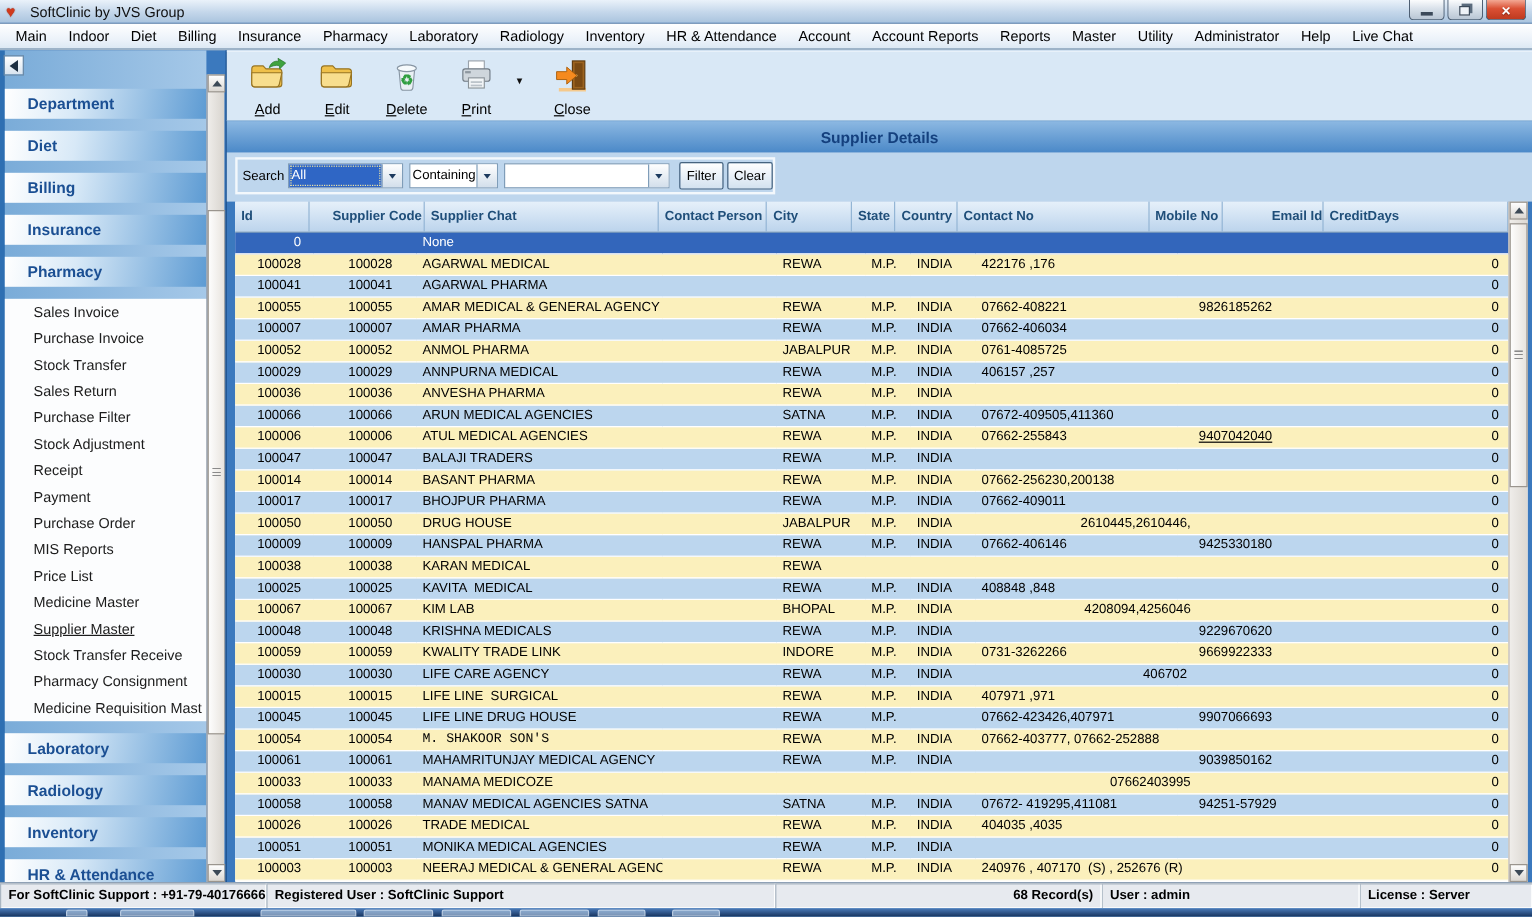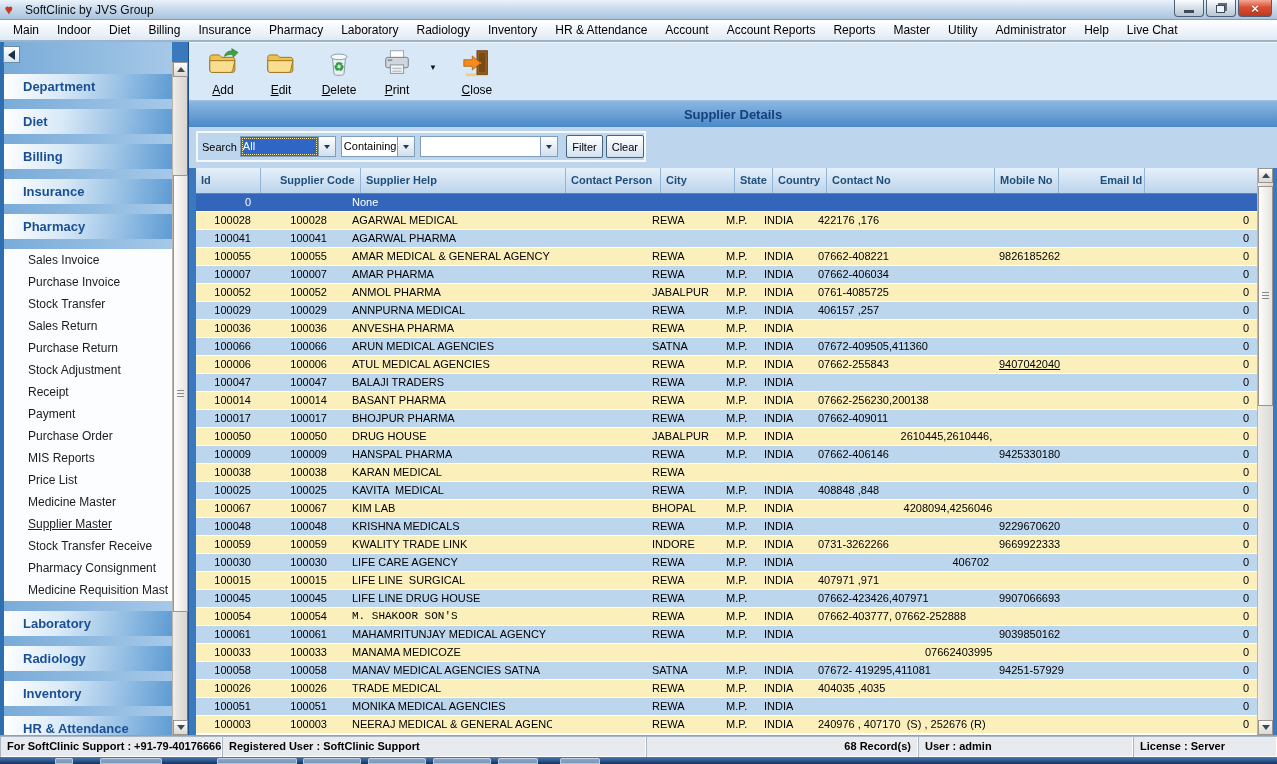--- a/index.html
+++ b/index.html
@@ -179,21 +179,21 @@
         <div class="sb-header">Department</div>
         <div class="sb-header">Diet</div>
         <div class="sb-header">Billing</div>
         <div class="sb-header">Insurance</div>
         <div class="sb-header">Pharmacy</div>
         <div class="sb-items">
           <div class="sb-item">Sales Invoice</div>
           <div class="sb-item">Purchase Invoice</div>
           <div class="sb-item">Stock Transfer</div>
           <div class="sb-item">Sales Return</div>
-          <div class="sb-item">Purchase Return</div>
+          <div class="sb-item">Purchase Filter</div>
           <div class="sb-item">Stock Adjustment</div>
           <div class="sb-item">Receipt</div>
           <div class="sb-item">Payment</div>
           <div class="sb-item">Purchase Order</div>
           <div class="sb-item">MIS Reports</div>
           <div class="sb-item">Price List</div>
           <div class="sb-item">Medicine Master</div>
           <div class="sb-item selected">Supplier Master</div>
           <div class="sb-item">Stock Transfer Receive</div>
           <div class="sb-item">Pharmacy Consignment</div>
@@ -295,28 +295,29 @@
         </div>
         <div class="btn">Filter</div>
         <div class="btn">Clear</div>
       </div>
     </div>
 
     <div class="table-wrap">
       <div class="thead" id="thead">
           <div class="th" style="width: 65px;">Id</div>
           <div class="th" style="width: 86px; margin-left: 14px;">Supplier Code</div>
-          <div class="th" style="width: 205px;">Supplier Help</div>
+          <div class="th" style="width: 205px;">Supplier Chat</div>
           <div class="th" style="width: 95px;">Contact Person</div>
           <div class="th" style="width: 74px;">City</div>
           <div class="th" style="width: 38px;">State</div>
           <div class="th" style="width: 54px;">Country</div>
           <div class="th" style="width: 168px;">Contact No</div>
           <div class="th" style="width: 64px;">Mobile No</div>
           <div class="th" style="width: 50px; margin-left: 36px;">Email Id</div>
+          <div class="th" style="width: 162px;">CreditDays</div>
         </div>
       <div class="tbody" id="tbody">
           <div class="tr sel">
             <div class="td r" style="width: 65px; padding-right: 10px;">0</div>
             <div class="td r" style="width: 86px; padding-right: 20px;"></div>
             <div class="td" style="width: 205px;">None</div>
             <div class="td" style="width: 95px;"></div>
             <div class="td" style="width: 74px;"></div>
             <div class="td" style="width: 38px;"></div>
             <div class="td" style="width: 54px;"></div>

